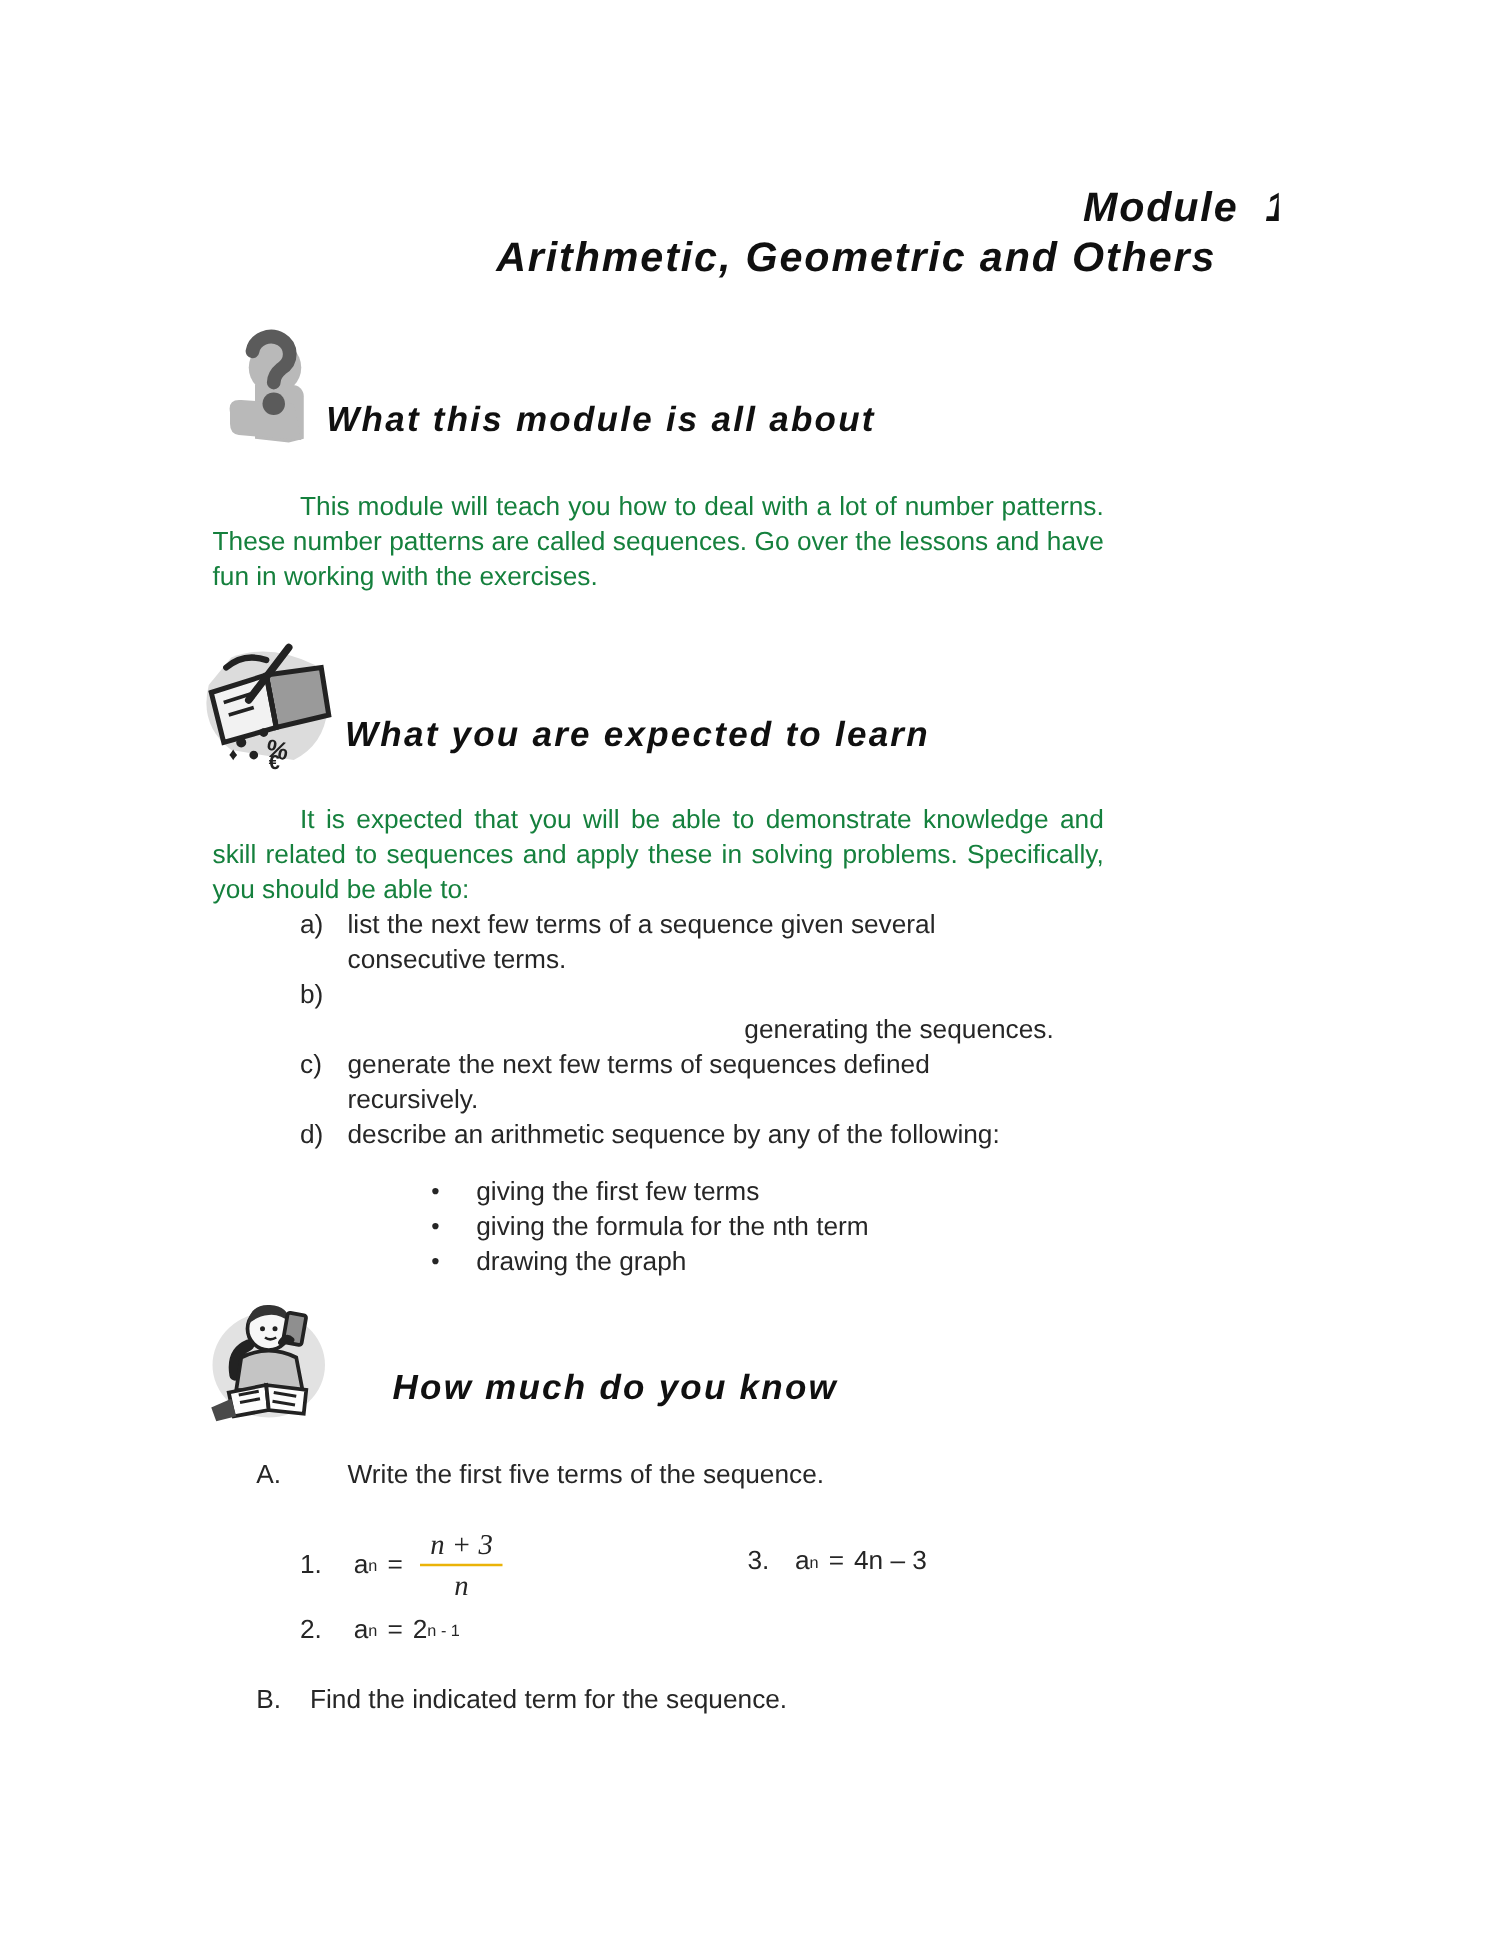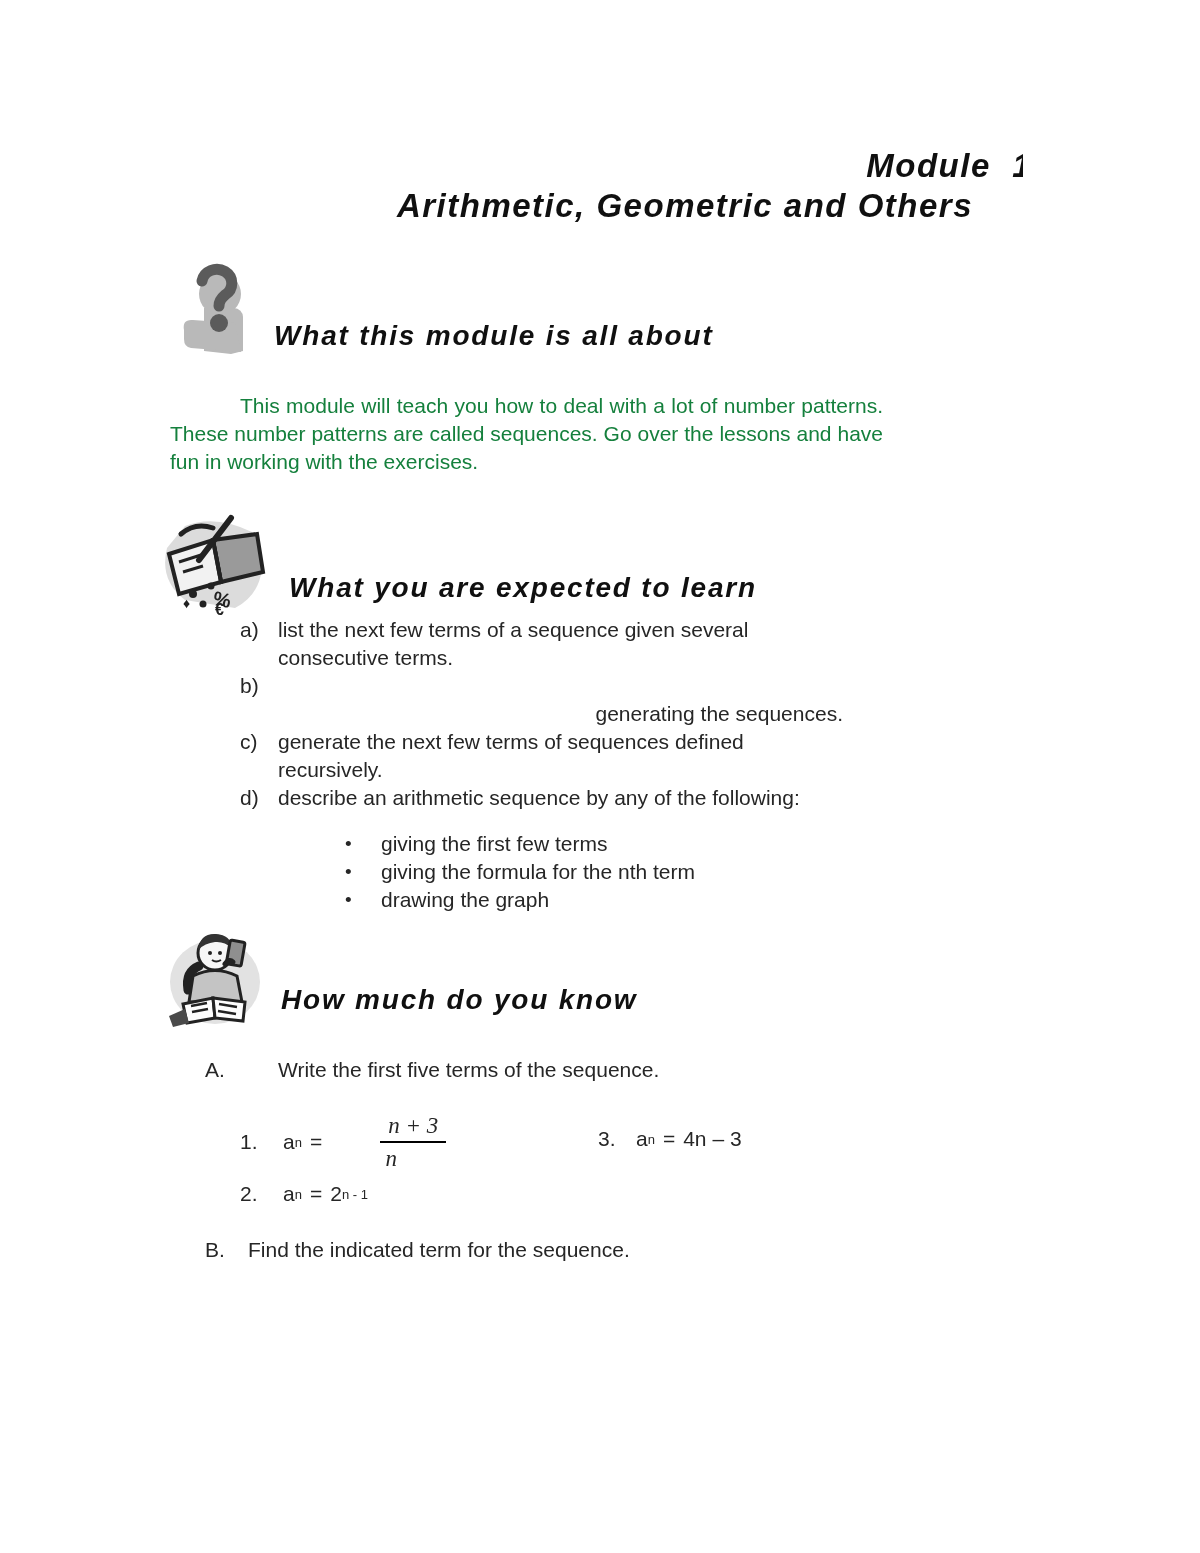--- a/index.html
+++ b/index.html
@@ -18,21 +18,21 @@
     font-weight:bold;font-style:italic;
     font-size:33px;line-height:40px;
     letter-spacing:1.5px;color:#101010;
   }
   .title-line1{text-align:right;padding-right:28px;white-space:pre;}
   .title-line2,.title-line3{text-align:center;}
   
   .icon-heading{display:flex;align-items:flex-end;margin-left:176px;}
   .head{
     font-size:28px;font-weight:bold;font-style:italic;
-    letter-spacing:1.8px;color:#101010;margin:0 0 4px 16px;white-space:nowrap;
+    letter-spacing:1.8px;color:#101010;margin:0 0 4px 3px;white-space:nowrap;
   }
   .head.lift{margin-bottom:12px;}
   .icon-box{flex:none;line-height:0;}
   
   .para{
     margin:36px 140px 0 170px;
     font-size:21px;line-height:28px;
     text-align:justify;text-indent:70px;color:#15803d;
   }
   .para.tight{margin-top:26px;}
@@ -56,21 +56,21 @@
   .an-eq{display:flex;align-items:center;}
   sub{font-size:13px;line-height:1;}
   sup{font-size:13px;line-height:1;}
   .eq{margin:0 8px;}
   .frac{
     display:inline-block;text-align:center;
     font-family:"Liberation Serif","DejaVu Serif",serif;
     font-style:italic;font-size:23px;line-height:1.1;
     margin-left:6px;color:#262626;
   }
-  .frac-num{padding:0 8px 3px;border-bottom:2px solid #000000;margin-left:44px;}
+  .frac-num{padding:0 8px 3px;border-bottom:2px solid #eab308;}
   .frac-den{padding-top:3px;}
   .p3{position:absolute;left:358px;top:23px;display:flex;align-items:center;}
   .p3 .p-num{width:38px;}
   .prob-row2{display:flex;align-items:center;margin:2px 0 0 240px;font-size:21px;color:#262626;}
 </style>
 </head>
 <body>
 
 <div class="page">
 
@@ -106,20 +106,21 @@
         <circle cx="38" cy="84" r="4" fill="#222"></circle>
         <circle cx="56" cy="76" r="3.5" fill="#222"></circle>
         <circle cx="48" cy="94" r="3.5" fill="#222"></circle>
         <text x="58" y="96" font-size="20" font-weight="bold" fill="#222" transform="rotate(12 64 90)">%</text>
         <text x="60" y="105" font-size="16" font-weight="bold" fill="#222">€</text>
         <text x="28" y="98" font-size="14" font-weight="bold" fill="#222">♦</text>
       </svg>
     </span>
     <h2 class="head lift">What you are expected to learn</h2>
   </div>
+  <p class="para tight">It is expected that you will be able to demonstrate knowledge and skill related to sequences and apply these in solving problems. Specifically, you should be able to:</p>
 
   <div class="alpha">
     <div class="alpha-row">
       <span class="alpha-label">a)</span>
       <span>list the next few terms of a sequence given several consecutive terms.</span>
     </div>
     <div class="alpha-row">
       <span class="alpha-label">b)</span>
     </div>
     <div class="alpha-cont">generating the sequences.</div>
@@ -141,21 +142,21 @@
     <div class="bullet-row">
       <span class="bullet-dot">•</span>
       <span>giving the formula for the nth term</span>
     </div>
     <div class="bullet-row">
       <span class="bullet-dot">•</span>
       <span>drawing the graph</span>
     </div>
   </div>
 
-  <div class="icon-heading" style="margin-top:10px;margin-left:165px;">
+  <div class="icon-heading" style="margin-top:10px;margin-left:165px;gap:46px;">
     <span class="icon-box">
       <svg width="100" height="104" viewBox="0 0 100 104">
         <ellipse cx="50" cy="58" rx="45" ry="42" fill="#e2e2e2"></ellipse>
         <path d="M34 42 q-14 6 -11 24" stroke="#222" stroke-width="9" fill="none" stroke-linecap="round"></path>
         <path d="M28 52 q22 -11 44 0 l5 26 -53 0 z" fill="#c4c4c4" stroke="#222" stroke-width="3"></path>
         <circle cx="50" cy="29" r="17" fill="#f7f7f7" stroke="#222" stroke-width="3"></circle>
         <path d="M33 26 q2 -17 18 -16 q15 1 16 14 q-8 -7 -17 -6 q-10 1 -17 8 z" fill="#333"></path>
         <circle cx="45" cy="29" r="2" fill="#222"></circle>
         <circle cx="55" cy="29" r="2" fill="#222"></circle>
         <path d="M47 36 q4 3 9 0" stroke="#222" stroke-width="2" fill="none"></path>

